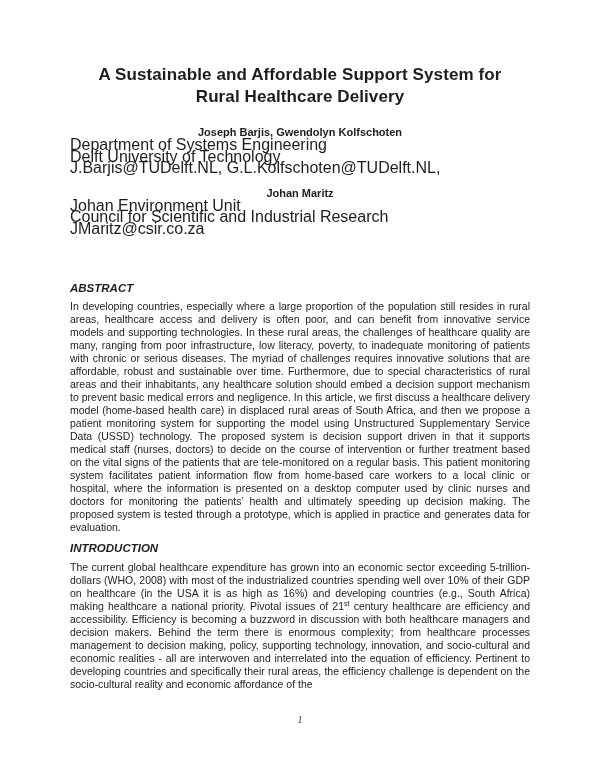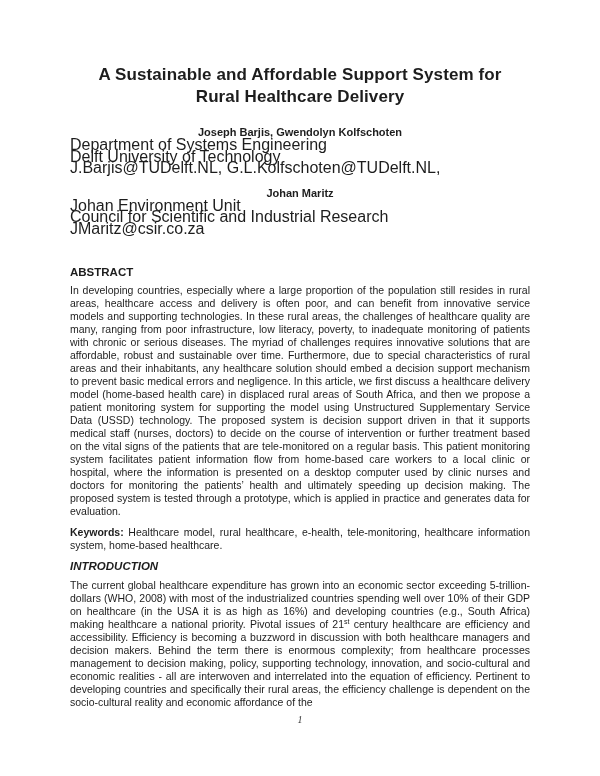--- a/index.html
+++ b/index.html
@@ -40,21 +40,21 @@
   }
   .affiliation-line {
     font-size: 16px;
     line-height: 11.5px;
   }
   .section-heading {
     font-weight: bold;
     font-size: 11.5px;
     line-height: 13px;
   }
-  .heading-abstract { margin-top: 32px; }
+  .heading-abstract { margin-top: 48px; font-style: italic; }
   .heading-introduction { margin-top: 8px; font-style: italic; }
   .body-paragraph {
     margin-top: 5px;
     font-size: 10.5px;
     line-height: 13px;
     text-align: justify;
   }
   .keywords-paragraph {
     margin-top: 8px;
     font-size: 10.5px;
@@ -101,21 +101,20 @@
     <div class="author-names">Johan Maritz</div>
     <div class="affiliation-line">Johan Environment Unit</div>
     <div class="affiliation-line">Council for Scientific and Industrial Research</div>
     <div class="affiliation-line">JMaritz@csir.co.za</div>
   </div>
 
   <div class="section-heading heading-abstract">ABSTRACT</div>
 
   <div class="body-paragraph">In developing countries, especially where a large proportion of the population still resides in rural areas, healthcare access and delivery is often poor, and can benefit from innovative service models and supporting technologies. In these rural areas, the challenges of healthcare quality are many, ranging from poor infrastructure, low literacy, poverty, to inadequate monitoring of patients with chronic or serious diseases. The myriad of challenges requires innovative solutions that are affordable, robust and sustainable over time. Furthermore, due to special characteristics of rural areas and their inhabitants, any healthcare solution should embed a decision support mechanism to prevent basic medical errors and negligence.  In this article, we first discuss a healthcare delivery model (home-based health care) in displaced rural areas of South Africa, and then we propose a patient monitoring system for supporting the model using Unstructured Supplementary Service Data (USSD) technology. The proposed system is decision support driven in that it supports medical staff (nurses, doctors) to decide on the course of intervention or further treatment based on the vital signs of the patients that are tele-monitored on a regular basis.  This patient monitoring system facilitates patient information flow from home-based care workers to a local clinic or hospital, where the information is presented on a desktop computer used by clinic nurses and doctors for monitoring the patients’ health and ultimately speeding up decision making.  The proposed system is tested through a prototype, which is applied in practice and generates data for evaluation.</div>
 
-  <div class="keywords-paragraph"><span class="keywords-label">Keywords:</span><span> Healthcare model, rural healthcare, e-health, tele-monitoring, healthcare information system, home-based healthcare.</span></div>
 
   <div class="section-heading heading-introduction">INTRODUCTION</div>
 
   <div class="body-paragraph intro-paragraph"><span>The current global healthcare expenditure has grown into an economic sector exceeding 5-trillion-dollars (WHO, 2008) with most of the industrialized countries spending well over 10% of their GDP on healthcare (in the USA it is as high as 16%) and developing countries (e.g., South Africa) making healthcare a national priority. Pivotal issues of 21</span><sup class="ordinal">st</sup><span> century healthcare are efficiency and accessibility. Efficiency is becoming a buzzword in discussion with both healthcare managers and decision makers. Behind the term there is enormous complexity; from healthcare processes management to decision making, policy, supporting technology, innovation, and socio-cultural and economic realities - all are interwoven and interrelated into the equation of efficiency. Pertinent to developing countries and specifically their rural areas, the efficiency challenge is dependent on the socio-cultural reality and economic affordance of the</span></div>
 
 </div>
 
 <div class="page-footer">1</div>
 
 </body></html>

